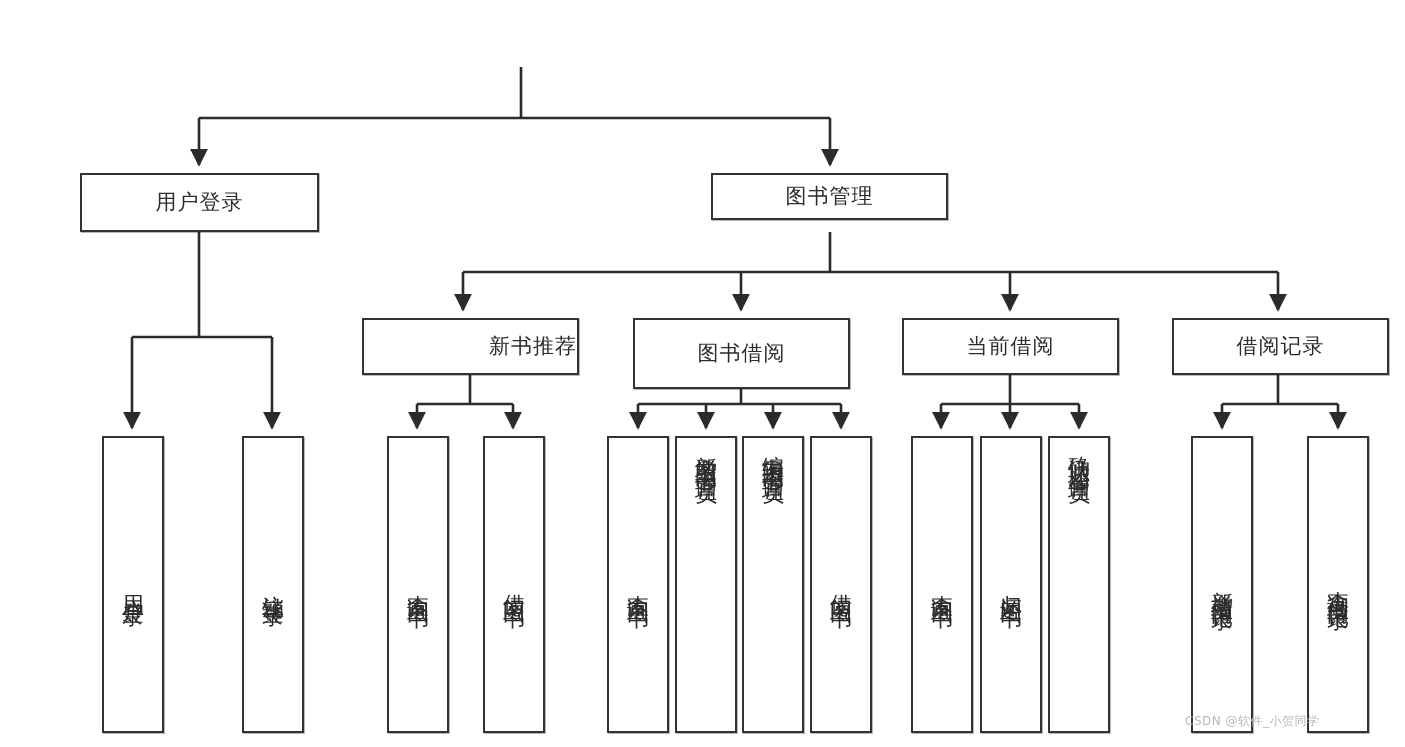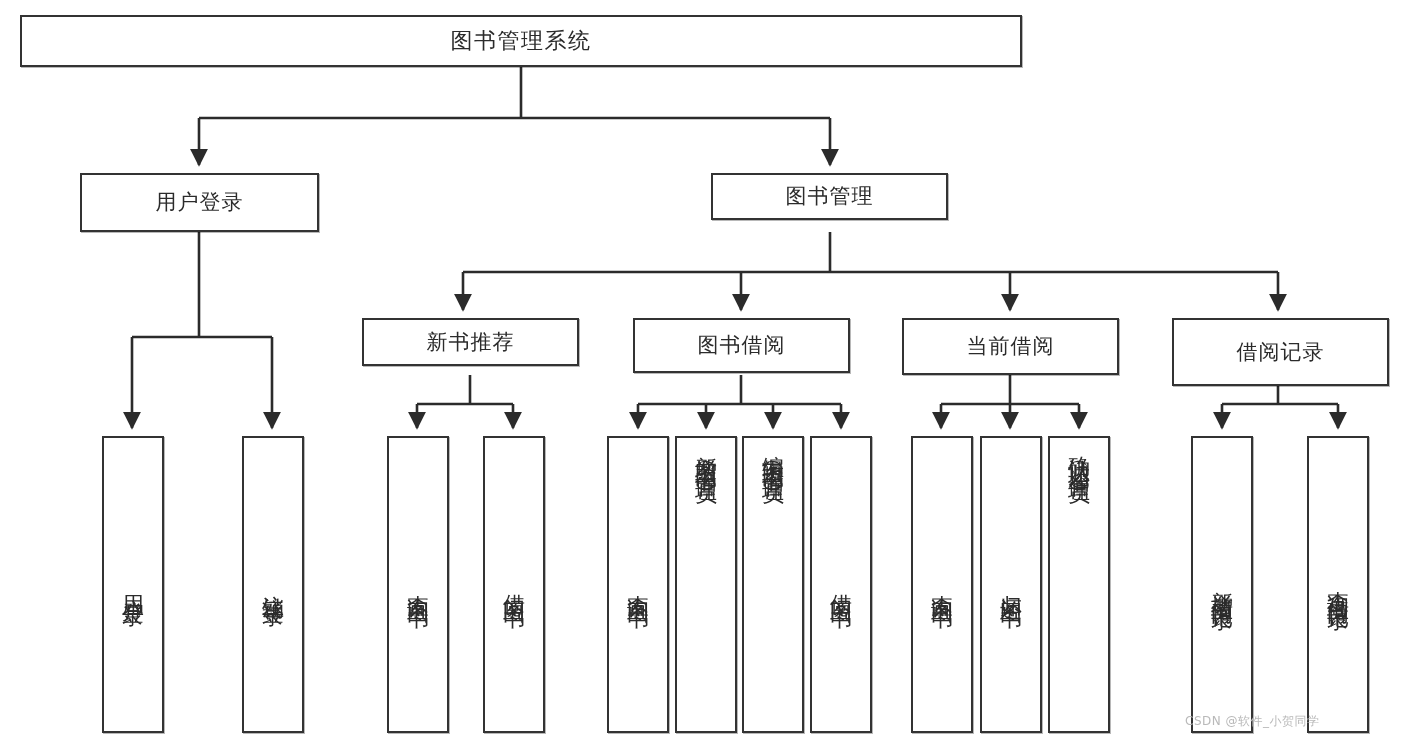--- a/index.html
+++ b/index.html
@@ -136,41 +136,38 @@
       <path d="M 1010 404 L 1010 428" marker-end="url(#arrow)"></path>
       <path d="M 1079 404 L 1079 428" marker-end="url(#arrow)"></path>
 
       <path d="M 1278 375 L 1278 404"></path>
       <path d="M 1222 404 L 1338 404"></path>
       <path d="M 1222 404 L 1222 428" marker-end="url(#arrow)"></path>
       <path d="M 1338 404 L 1338 428" marker-end="url(#arrow)"></path>
     </g>
   </svg>
 
-  <div class="node horiz root" style="left:20px; top:15px; width:1002px; height:52px;">
-    <span class="label">图书管理系统</span>
-  </div>
 
   <div class="node horiz" style="left:80px; top:173px; width:239px; height:59px;">
     <span class="label">用户登录</span>
   </div>
   <div class="node horiz" style="left:711px; top:173px; width:237px; height:47px;">
     <span class="label">图书管理</span>
   </div>
 
-  <div class="node horiz" style="left:362px; top:318px; width:217px; height:48px;">
+  <div class="node horiz" style="left:362px; top:318px; width:217px; height:57px;justify-content:flex-end;">
     <span class="label">新书推荐</span>
   </div>
-  <div class="node horiz" style="left:633px; top:318px; width:217px; height:55px;">
+  <div class="node horiz" style="left:633px; top:318px; width:217px; height:71px;">
     <span class="label">图书借阅</span>
   </div>
   <div class="node horiz" style="left:902px; top:318px; width:217px; height:57px;">
     <span class="label">当前借阅</span>
   </div>
-  <div class="node horiz" style="left:1172px; top:318px; width:217px; height:68px;">
+  <div class="node horiz" style="left:1172px; top:318px; width:217px; height:57px;">
     <span class="label">借阅记录</span>
   </div>
 
   <div class="node vert mid" style="left:102px; top:436px; width:62px; height:297px;">
     <span class="label">用户登录</span>
   </div>
   <div class="node vert mid" style="left:242px; top:436px; width:62px; height:297px;">
     <span class="label">注销登录</span>
   </div>
 

